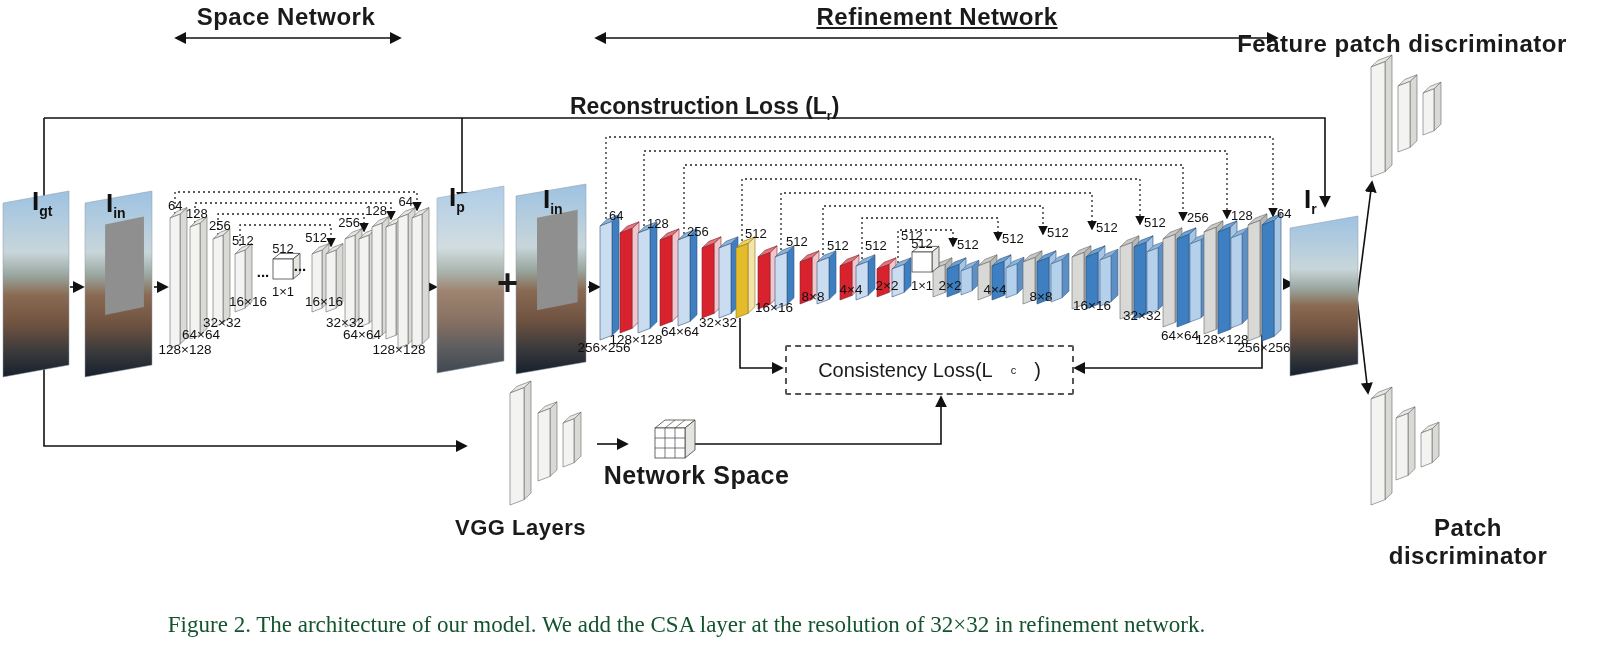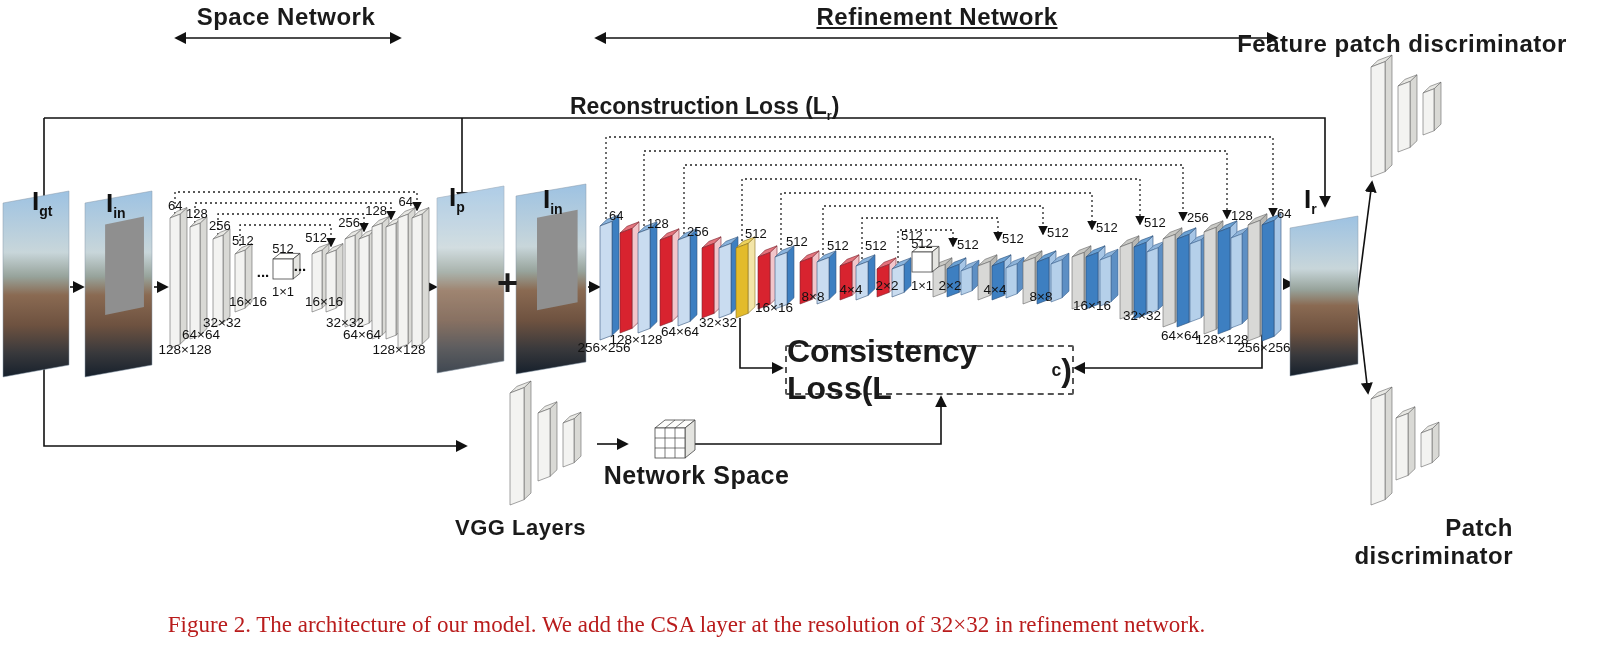--- a/index.html
+++ b/index.html
@@ -3,32 +3,32 @@
 <meta charset="utf-8">
 <style>
   html,body{margin:0;padding:0;background:#fff;}
   .stage{position:relative;width:1600px;height:662px;background:#fff;overflow:hidden;
          font-family:"Liberation Sans",sans-serif;color:#1a1a1a;}
   svg{position:absolute;left:0;top:0;}
   .sec{position:absolute;font-size:24px;font-weight:600;text-align:center;letter-spacing:.5px;}
   #t-rough{left:170px;top:3px;width:232px;}
   #t-refine{left:596px;top:3px;width:682px;text-decoration:underline;}
   #t-fpd{left:1204px;top:2px;width:396px;margin-top:28px;}
-  #t-pd{left:1283px;top:514px;width:230px;font-weight:600;text-align:right;}
+  #t-pd{left:1353px;top:514px;width:230px;font-weight:600;}
   #t-vgg{left:428px;top:515px;width:185px;font-size:22px;}
   #t-fspace{left:594px;top:461px;width:205px;font-size:25px;}
   .loss{position:absolute;font-size:23px;font-weight:600;}
   #t-recon{left:570px;top:93px;}
   .loss sub,.cbox sub{font-size:.55em;}
   .cbox{position:absolute;left:785px;top:345px;width:285px;height:46px;
         border:2px dashed #555;border-radius:2px;display:flex;align-items:center;
-        justify-content:center;font-size:32px;font-weight:700;background:#fff;}
+        justify-content:center;font-size:20px;font-weight:400;background:#fff;gap:18px;}
   #plus{position:absolute;left:497px;top:262px;font-size:36px;font-weight:700;}
   .caption{position:absolute;left:0;top:612px;width:1373px;text-align:center;
-           font-family:"Liberation Serif",serif;font-size:23px;color:#b91c1c;}
+           font-family:"Liberation Serif",serif;font-size:23px;color:#14532d;}
 </style>
 </head>
 <body>
 
 <div class="stage">
   <svg id="diagram" width="1600" height="600">
     <defs>
       <marker id="arr" viewBox="0 0 10 10" refX="8.5" refY="5" markerWidth="7.5" markerHeight="7.5" orient="auto-start-reverse">
         <path d="M0,0 L10,5 L0,10 z" fill="#111"></path>
       </marker>

